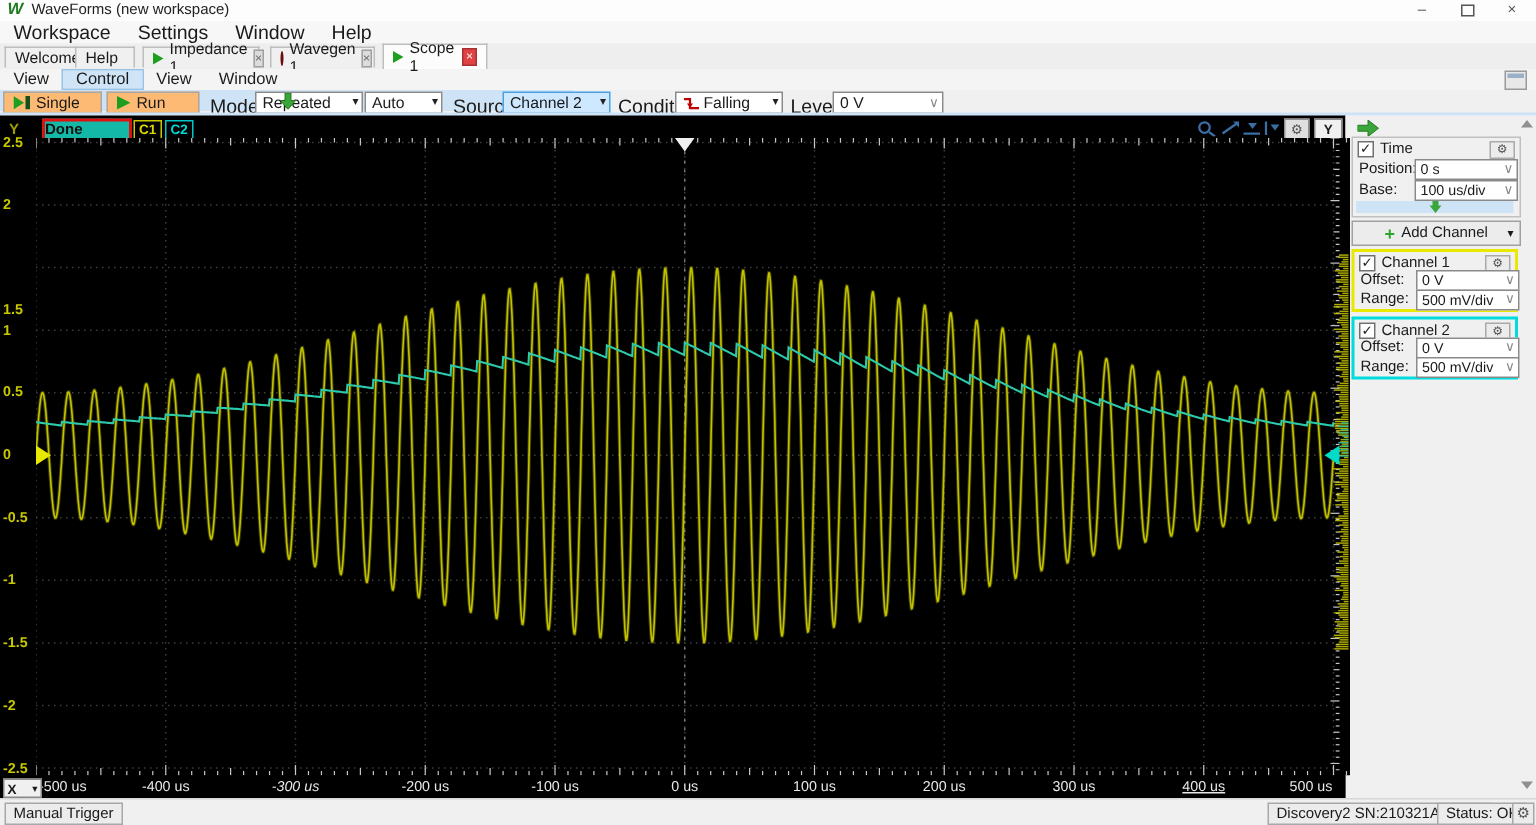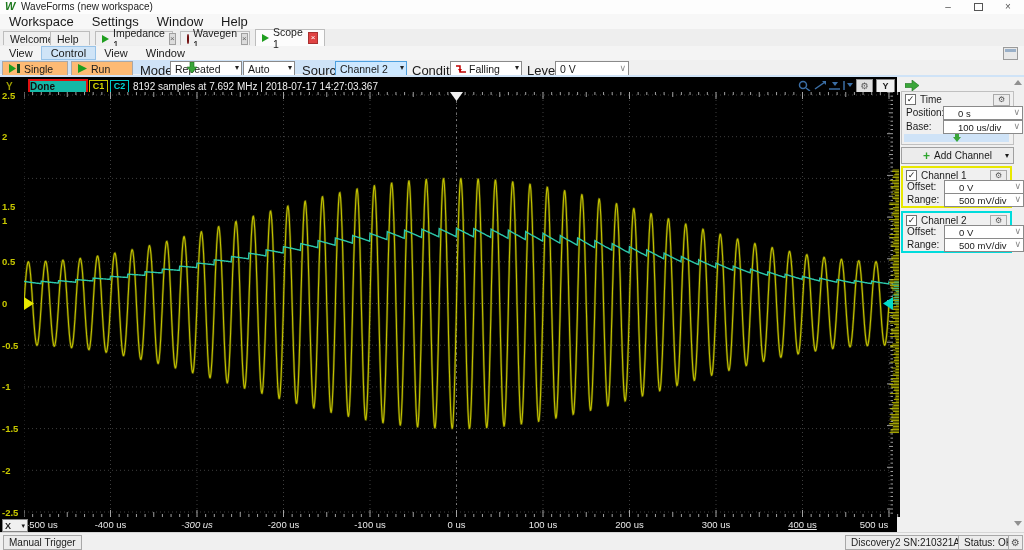--- a/index.html
+++ b/index.html
@@ -81,21 +81,21 @@
   #xbtn .arrow{font-size:7px;}
   
   .panel{position:absolute;background:#f0f0f0;border:1px solid #c0c0c0;}
   .panel .hdr{position:absolute;left:3px;top:2px;display:flex;align-items:center;gap:4px;font-size:10px;}
   .check{width:9px;height:9px;background:#fff;border:1px solid #707070;font-size:9px;line-height:9px;
          text-align:center;color:#222;}
   .gearbtn{position:absolute;right:3px;top:2px;width:15px;height:10px;background:#ececec;border:1px solid #aaa;
            font-size:8px;line-height:10px;text-align:center;color:#555;}
   .prow{position:absolute;left:4px;font-size:10px;}
   .pcombo{position:absolute;left:41px;width:64px;height:12px;background:#fff;border:1px solid #8a8a8a;
-          font-size:9.5px;display:flex;align-items:center;padding-left:14px;}
+          font-size:9.5px;display:flex;align-items:center;padding-left:3px;}
   .pcombo .arrow{position:absolute;right:2px;top:0px;color:#888;font-size:9px;}
   #panel-time{left:901px;top:91px;width:111px;height:52px;}
   #time-strip{position:absolute;left:2px;top:42px;width:105px;height:8px;background:#cfe3f7;}
   #btn-addchan{left:901px;top:147px;width:111px;height:15px;background:#ececec;border:1px solid #a0a0a0;
                display:flex;align-items:center;justify-content:center;gap:4px;font-size:10px;}
   #addchan-arrow{position:absolute;right:4px;font-size:8px;}
   #panel-ch1{left:901px;top:166px;width:107px;height:38px;border:2px solid #e8e800;}
   #panel-ch2{left:901px;top:211px;width:107px;height:38px;border:2px solid #00dcdc;}
   .garrow{position:absolute;}
   #scroll-up{left:1014px;top:80px;} #scroll-dn{left:1014px;top:521px;}
@@ -213,21 +213,20 @@
   </div>
   <div class="abs" id="toolbar-bottomline"></div>
 
   <div class="abs" id="scope-bg"></div>
   <div class="abs" id="sidebar-bg"></div>
 
   <div class="abs" id="hdr-y">Y</div>
   <div class="abs" id="hdr-done">Done</div>
   <div class="abs chanbadge" id="hdr-c1">C1</div>
   <div class="abs chanbadge" id="hdr-c2">C2</div>
-  <div class="abs" id="hdr-info">8192 samples at 7.692 MHz | 2018-07-17 14:27:03.367</div>
   <svg class="abs hicon" style="left:798px">
     <circle cx="5" cy="5" r="3.5" fill="none" stroke="#3b6ea5" stroke-width="1.5"></circle>
     <line x1="8" y1="8" x2="12" y2="11" stroke="#3b6ea5" stroke-width="1.5"></line>
   </svg>
   <svg class="abs hicon" style="left:814px">
     <polyline points="1,9 11,2" stroke="#3b6ea5" stroke-width="1.5" fill="none"></polyline>
     <polygon points="8,1 12,1 12,5" fill="#3b6ea5"></polygon>
   </svg>
   <svg class="abs hicon" style="left:828px">
     <line x1="1" y1="9" x2="12" y2="9" stroke="#3b6ea5" stroke-width="1.5"></line>

